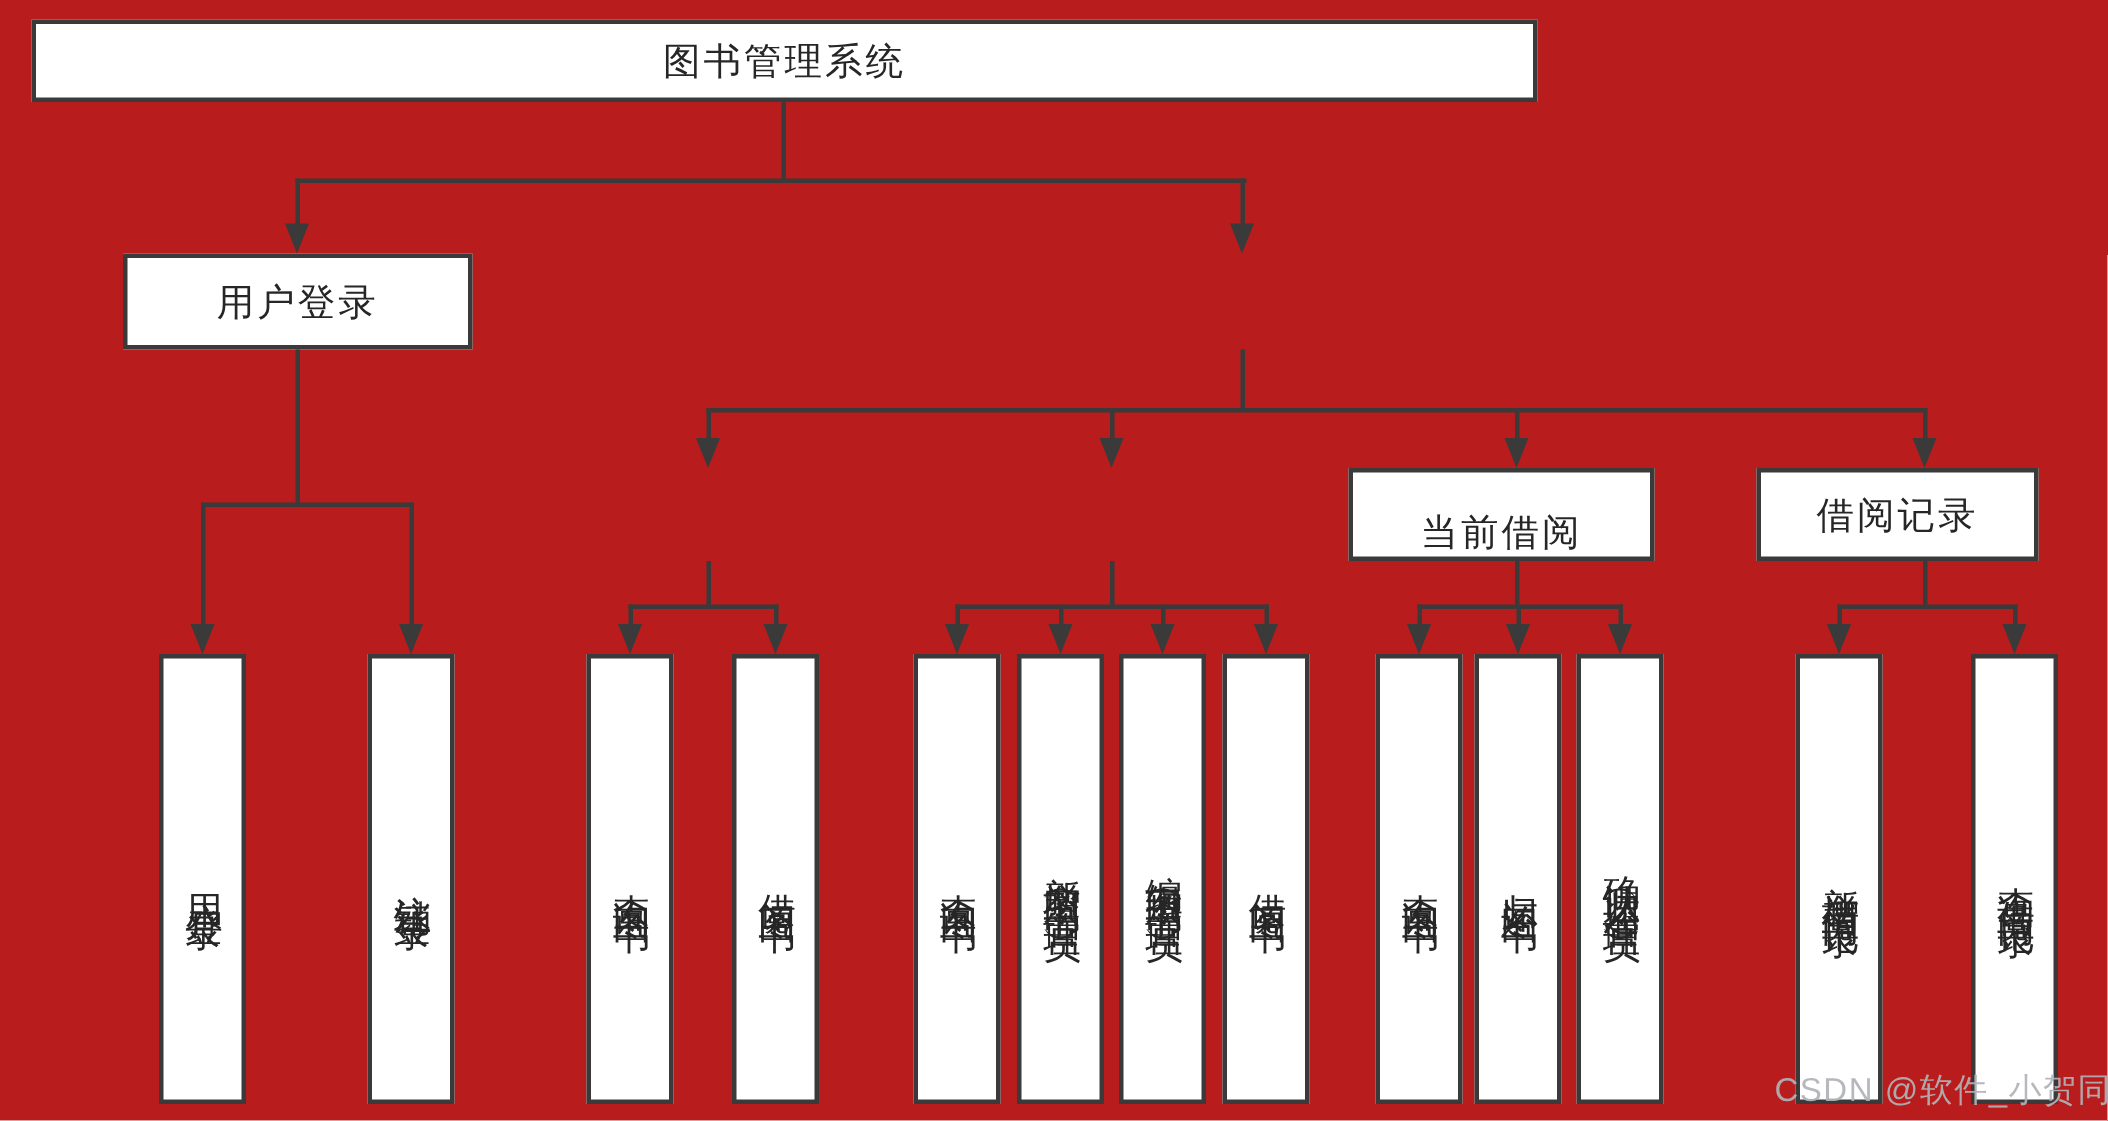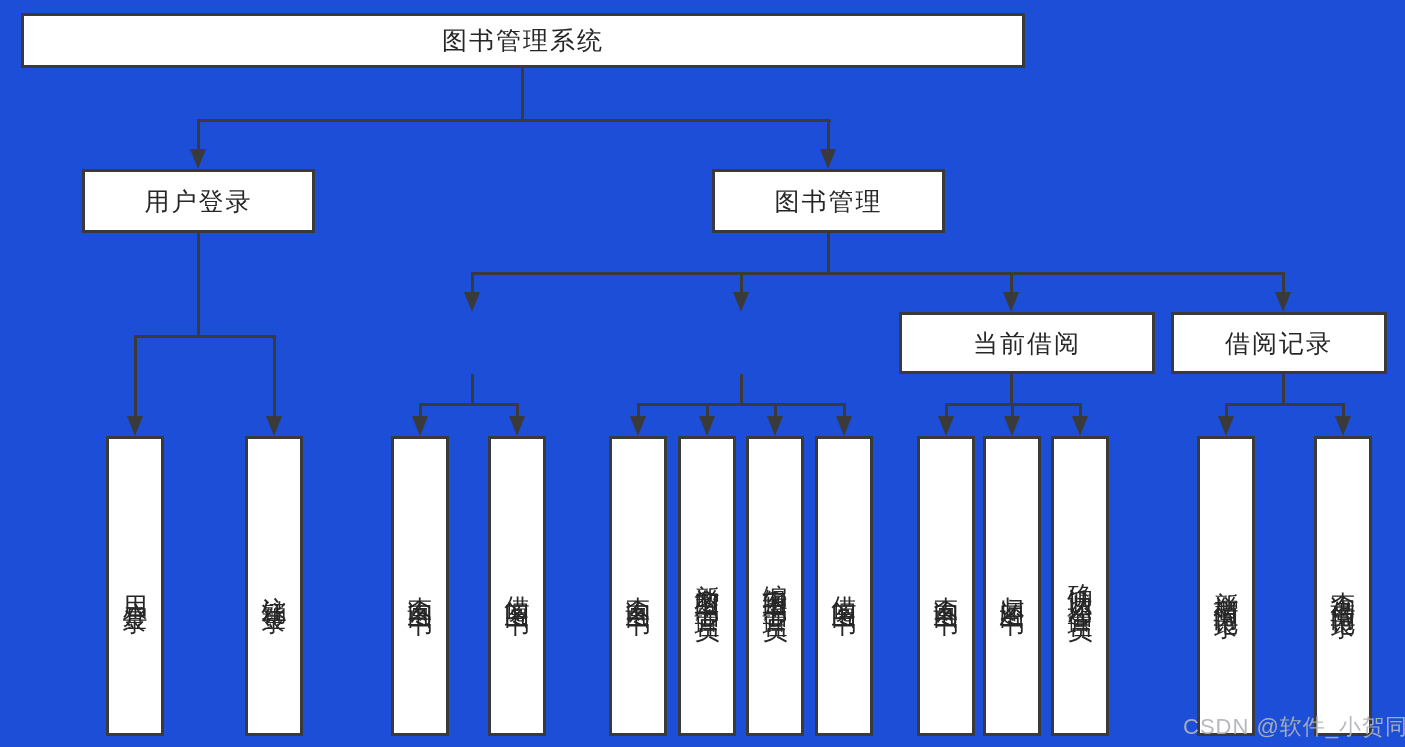--- a/index.html
+++ b/index.html
@@ -1,17 +1,17 @@
 <!DOCTYPE html>
 <html><head>
 <meta charset="utf-8">
 <style>
   html,body{margin:0;padding:0;background:#ffffff;}
   .canvas{
-    position:relative;width:1405px;height:747px;background:#1d4ed8;
+    position:relative;width:1405px;height:747px;background:#b91c1c;
     font-family:"Liberation Sans","DejaVu Sans",sans-serif;
     color:#262626;overflow:hidden;
   }
   
   .node{
     position:absolute;background:#ffffff;border:3px solid #3a3a3a;box-sizing:border-box;
     display:flex;align-items:center;justify-content:center;
     font-size:25px;letter-spacing:2px;white-space:nowrap;
   }
   .leaf{
@@ -47,46 +47,43 @@
   <div class="v-line" style="left:521px;top:68px;height:53px;"></div>
   <div class="h-line" style="left:197px;top:119px;width:634px;"></div>
   <div class="v-line" style="left:197px;top:119px;height:33px;"></div>
   <div class="arrow" style="left:190px;top:149px;"></div>
   <div class="v-line" style="left:827px;top:119px;height:33px;"></div>
   <div class="arrow" style="left:820px;top:149px;"></div>
 
   <div class="node" style="left:82px;top:169px;width:233px;height:64px;">
     <span>用户登录</span>
   </div>
-  <div class="node" style="left:712px;top:169px;width:233px;height:64px;">
-    <span>图书管理</span>
-  </div>
 
   <div class="v-line" style="left:197px;top:233px;height:104px;"></div>
   <div class="h-line" style="left:134px;top:335px;width:142px;"></div>
   <div class="v-line" style="left:134px;top:335px;height:83px;"></div>
   <div class="arrow" style="left:127px;top:416px;"></div>
   <div class="v-line" style="left:273px;top:335px;height:83px;"></div>
   <div class="arrow" style="left:266px;top:416px;"></div>
 
   <div class="v-line" style="left:827px;top:233px;height:41px;"></div>
   <div class="h-line" style="left:471px;top:272px;width:814px;"></div>
   <div class="v-line" style="left:471px;top:272px;height:22px;"></div>
   <div class="arrow" style="left:464px;top:292px;"></div>
   <div class="v-line" style="left:740px;top:272px;height:22px;"></div>
   <div class="arrow" style="left:733px;top:292px;"></div>
   <div class="v-line" style="left:1010px;top:272px;height:22px;"></div>
   <div class="arrow" style="left:1003px;top:292px;"></div>
   <div class="v-line" style="left:1282px;top:272px;height:22px;"></div>
   <div class="arrow" style="left:1275px;top:292px;"></div>
 
-  <div class="node" style="left:899px;top:312px;width:256px;height:62px;">
+  <div class="node" style="left:899px;top:312px;width:204px;height:62px;align-items:flex-end;">
     <span>当前借阅</span>
   </div>
-  <div class="node" style="left:1171px;top:312px;width:216px;height:62px;text-align:right;">
+  <div class="node" style="left:1171px;top:312px;width:188px;height:62px;text-align:right;">
     <span>借阅记录</span>
   </div>
 
   <div class="v-line" style="left:471px;top:374px;height:31px;"></div>
   <div class="v-line" style="left:740px;top:374px;height:31px;"></div>
   <div class="v-line" style="left:1010px;top:374px;height:31px;"></div>
   <div class="v-line" style="left:1282px;top:374px;height:31px;"></div>
 
   <div class="h-line" style="left:419px;top:403px;width:100px;"></div>
   <div class="h-line" style="left:637px;top:403px;width:209px;"></div>

